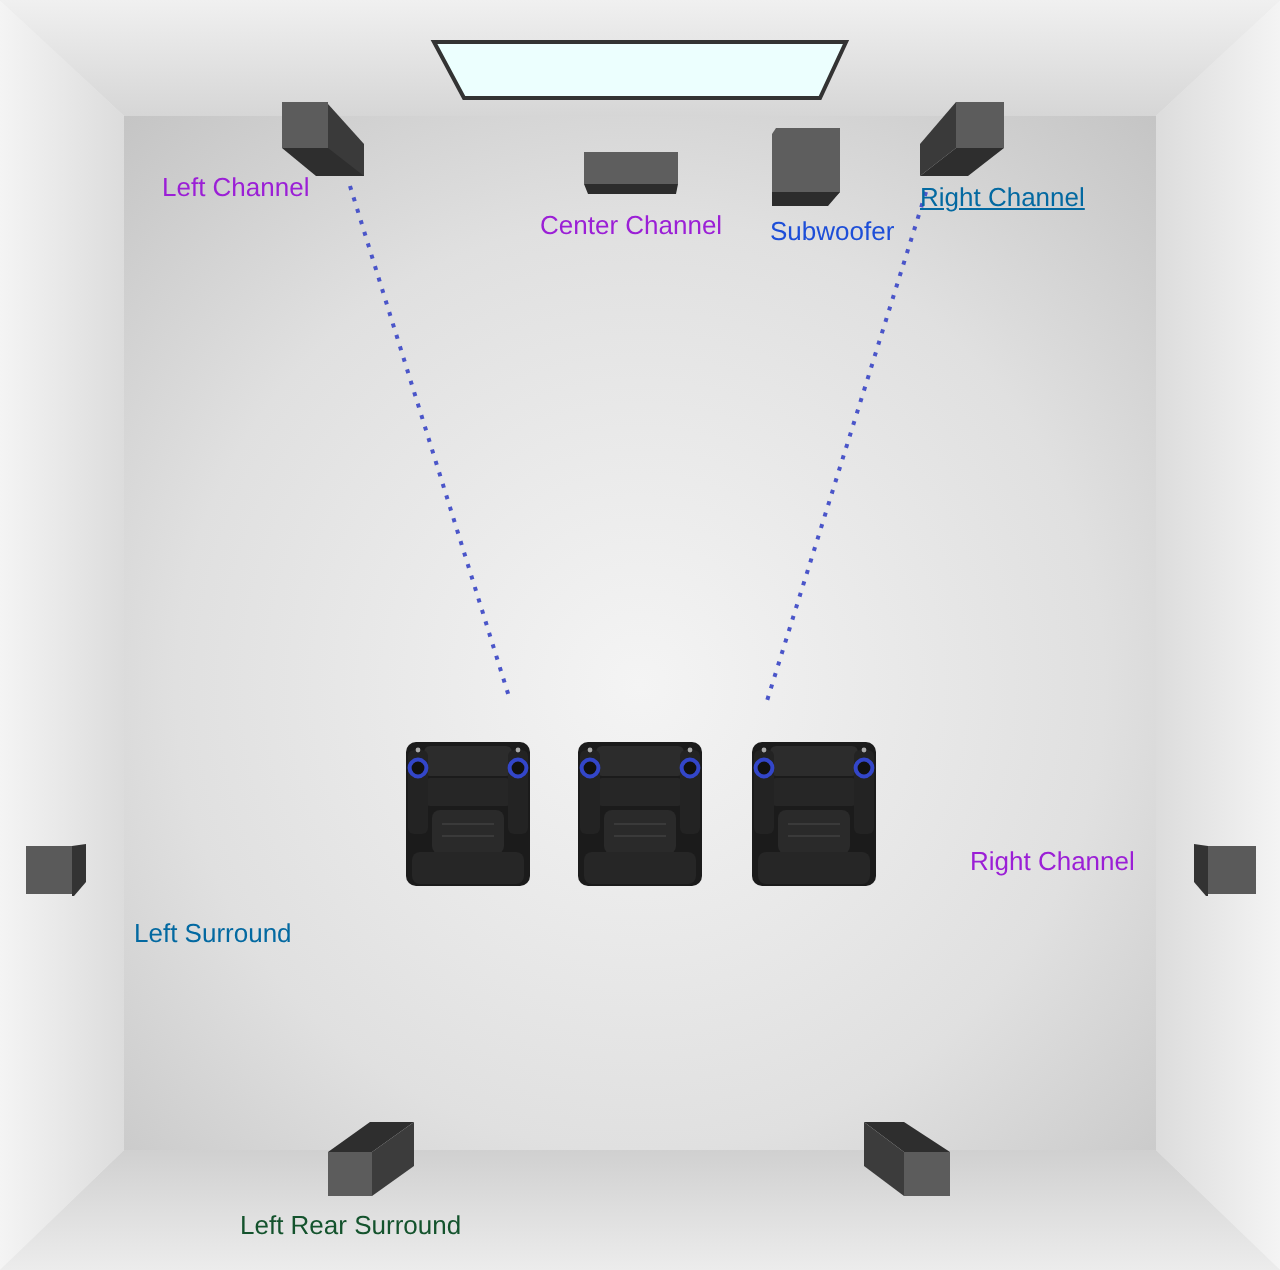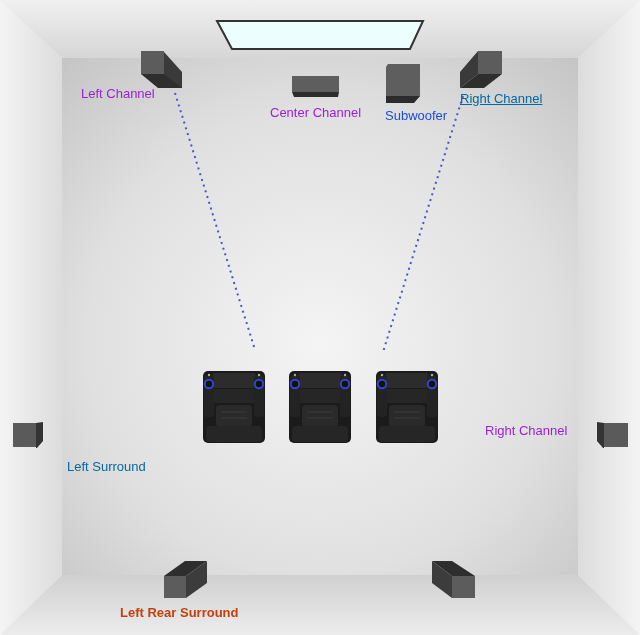--- a/index.html
+++ b/index.html
@@ -136,15 +136,15 @@
     <use href="#recliner" x="289" y="371"></use>
     <use href="#recliner" x="376" y="371"></use>
   </svg>
 
   <div class="label" style="left:81px; top:86px; color:#9b1fd6;">Left Channel</div>
   <div class="label" style="left:270px; top:105px; color:#9b1fd6;text-align:center;">Center Channel</div>
   <div class="label" style="left:385px; top:108px; color:#1d4ed8;">Subwoofer</div>
   <div class="label" style="left:460px; top:91px; color:#0369a1;text-decoration:underline;">Right Channel</div>
   <div class="label" style="left:67px; top:423px; color:#0369a1;margin-top:36px;">Left Surround</div>
   <div class="label" style="left:485px; top:423px; color:#9b1fd6;">Right Channel</div>
-  <div class="label" style="left:120px; top:605px; color:#c2410c;font-weight:bold;">Left Rear Surround</div>
+  <div class="label" style="left:120px; top:605px; color:#14532d;">Left Rear Surround</div>
 
 </div>
 
 </body></html>

